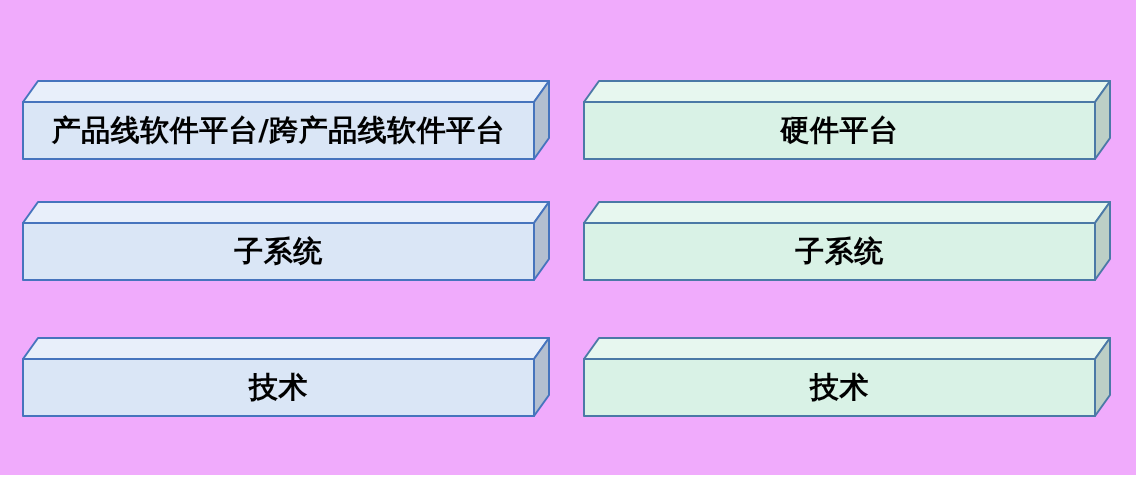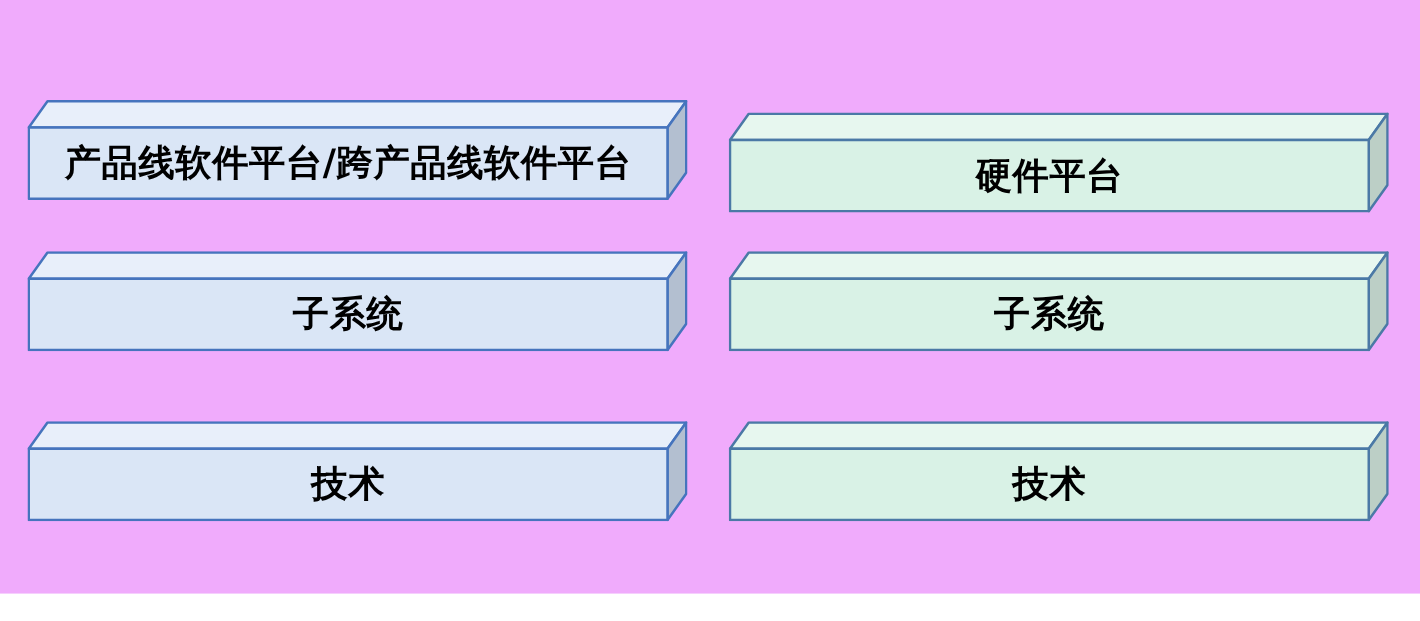--- a/index.html
+++ b/index.html
@@ -78,21 +78,21 @@
 
   <div class="box3d blue" style="left:22px; top:337px;">
     <svg class="slab" viewBox="0 0 528 80" aria-hidden="true">
       <polygon class="f-top" points="16,1 527,1 512,22 1,22"></polygon>
       <polygon class="f-side" points="527,1 527,58 512,79 512,22"></polygon>
       <rect class="f-front" x="1" y="22" width="511" height="57"></rect>
     </svg>
     <span class="label">技术</span>
   </div>
 
-  <div class="box3d green" style="left:583px; top:80px;margin-top:10px;">
+  <div class="box3d green" style="left:583px; top:80px;">
     <svg class="slab" viewBox="0 0 528 80" aria-hidden="true">
       <polygon class="f-top" points="16,1 527,1 512,22 1,22"></polygon>
       <polygon class="f-side" points="527,1 527,58 512,79 512,22"></polygon>
       <rect class="f-front" x="1" y="22" width="511" height="57"></rect>
     </svg>
     <span class="label">硬件平台</span>
   </div>
 
   <div class="box3d green" style="left:583px; top:201px;">
     <svg class="slab" viewBox="0 0 528 80" aria-hidden="true">

